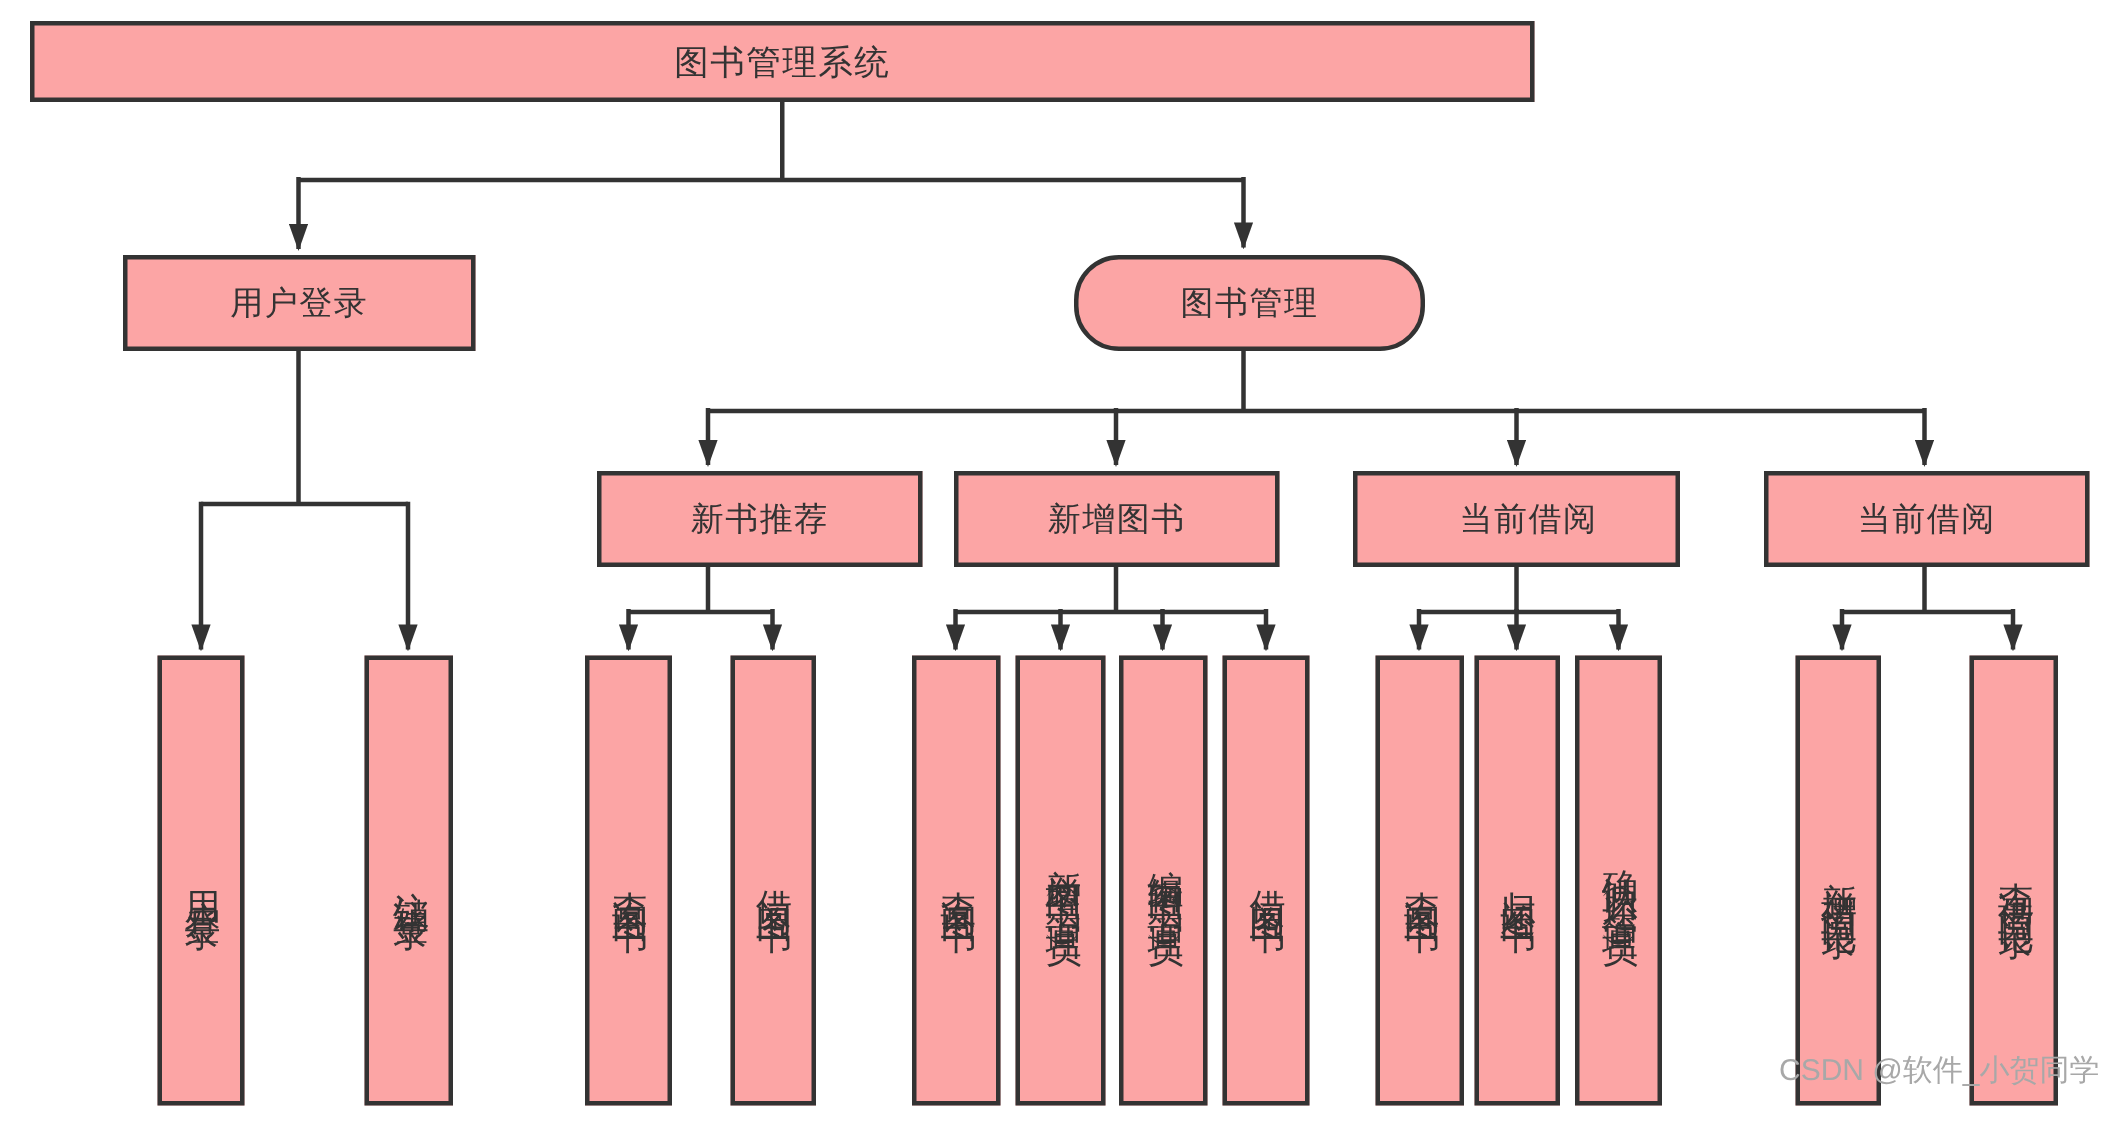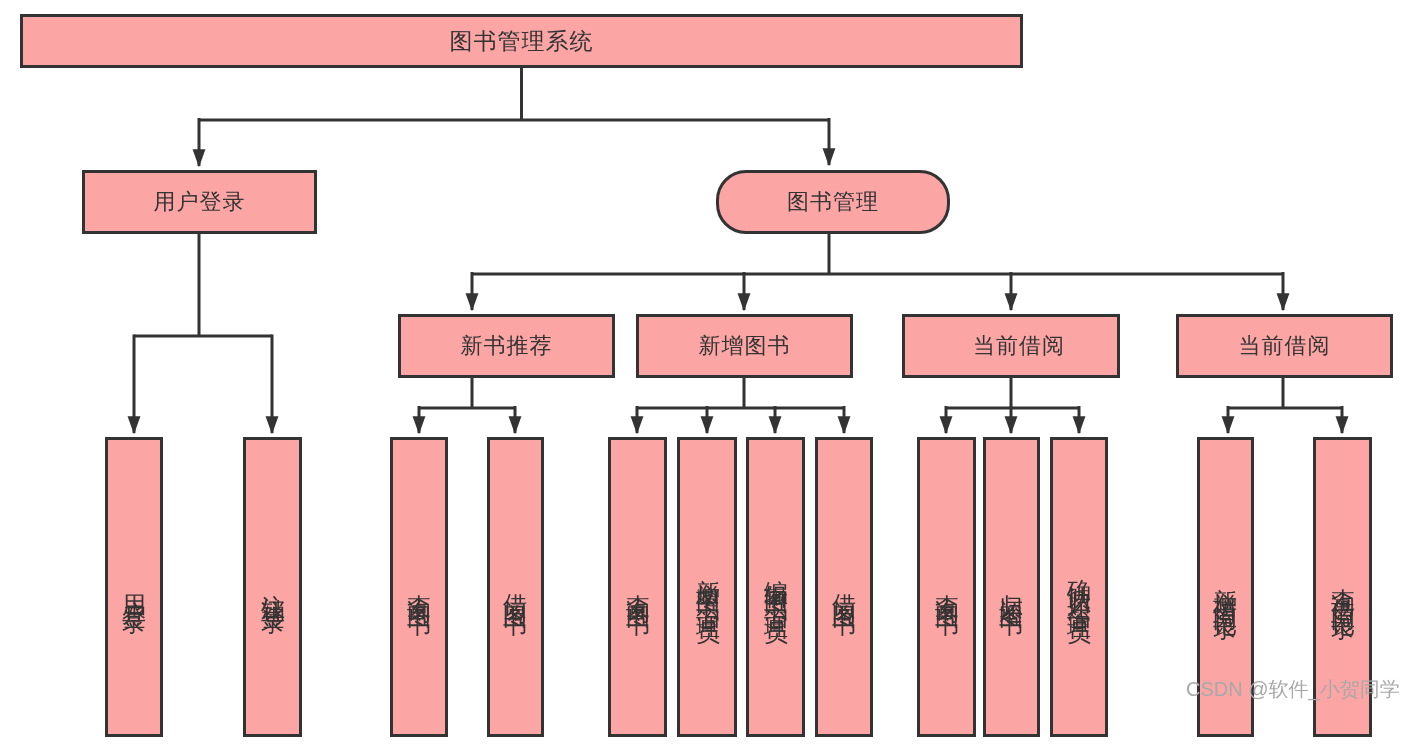--- a/index.html
+++ b/index.html
@@ -53,21 +53,21 @@
     display: block;
     writing-mode: vertical-rl;
     text-align: center;
     font-size: 24px;
     letter-spacing: 6px;
     line-height: 52px;
   }
   .watermark {
     position: absolute;
     left: 1186px;
-    top: 676px;
+    top: 700px;
     z-index: 3;
     font-size: 20px;
     color: var(--watermark-color, #a8a8a8);
     white-space: nowrap;
   }
 </style>
 </head>
 <body>
 
 <div class="canvas">

